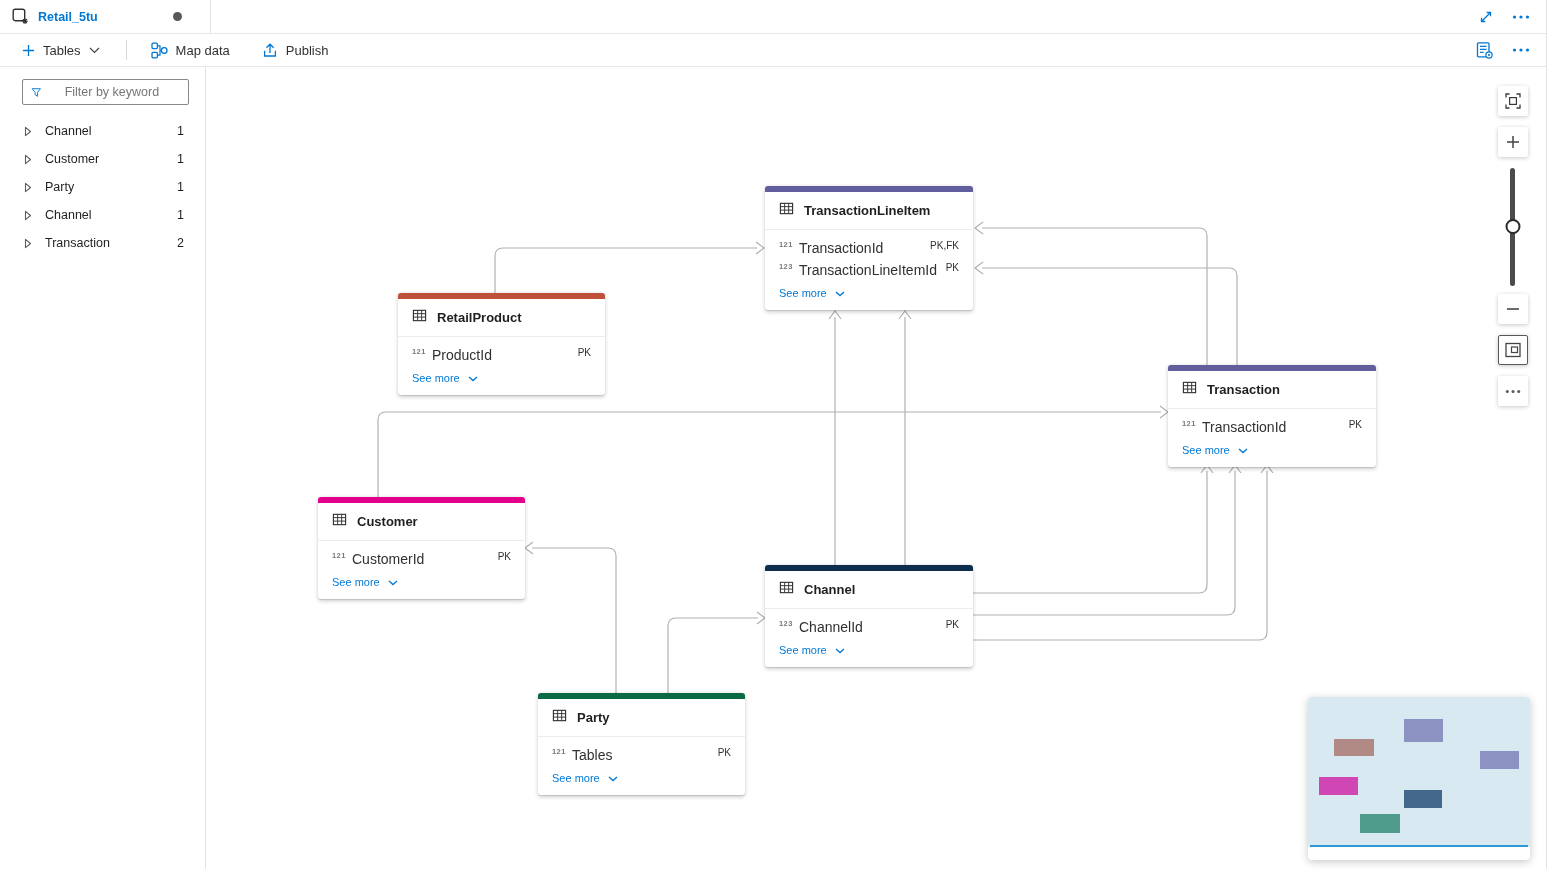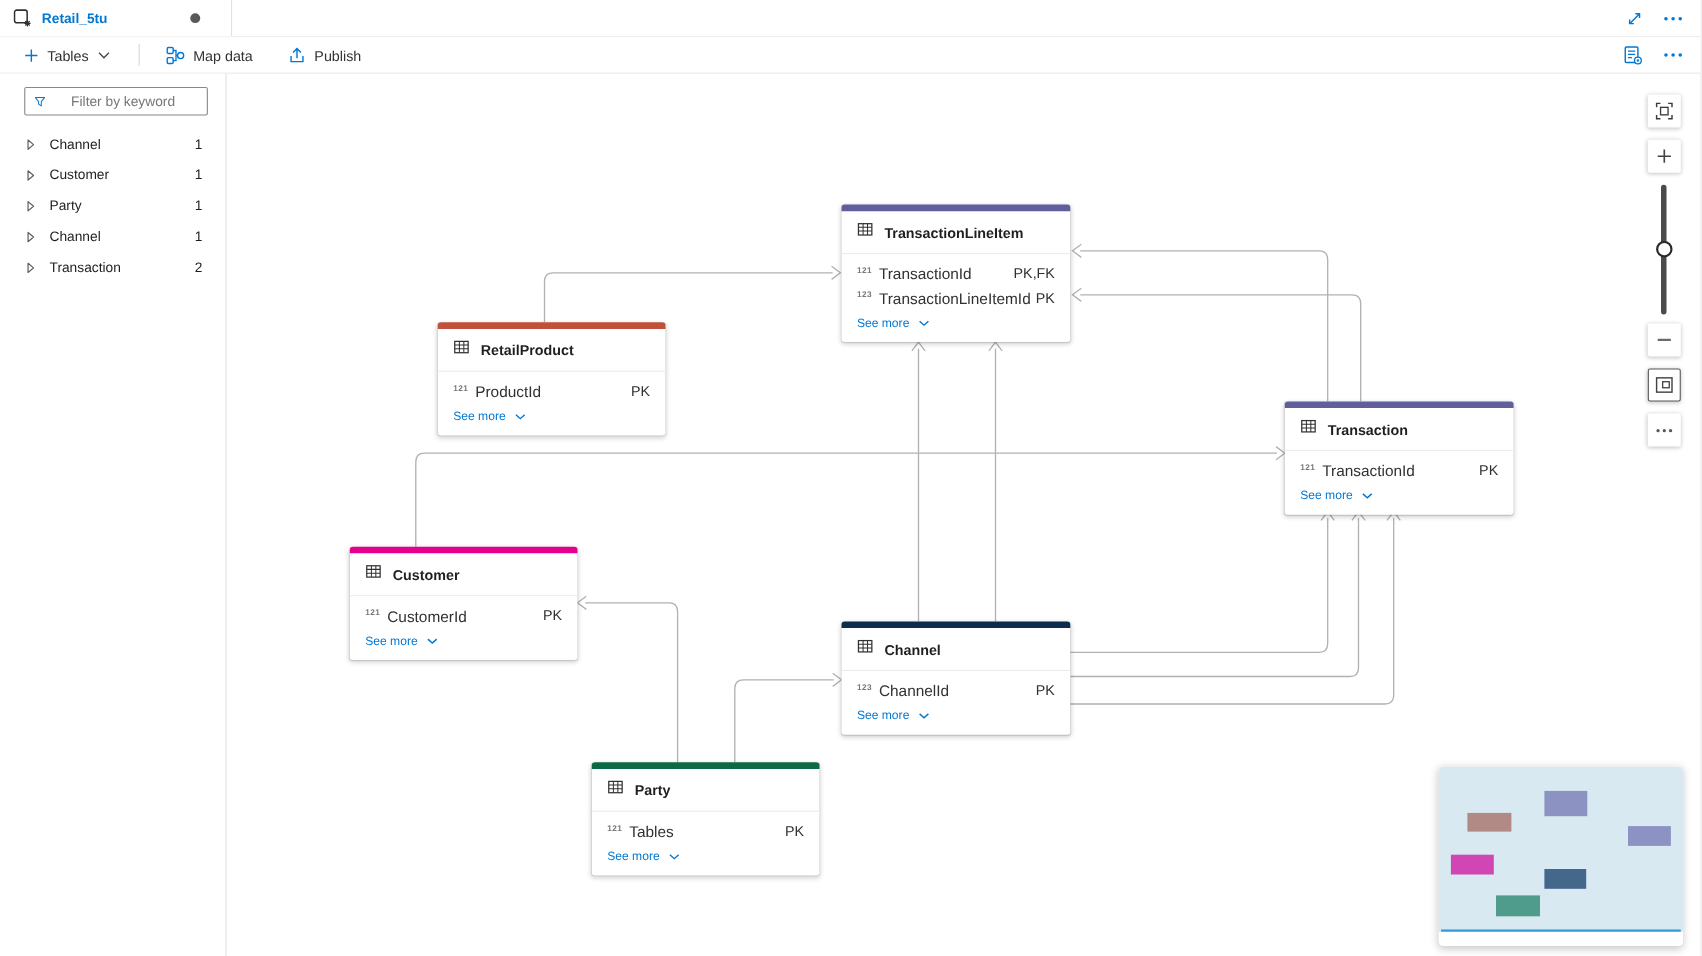--- a/index.html
+++ b/index.html
@@ -48,21 +48,21 @@
 
   .entity{position:absolute;background:#fff;border-radius:3px;z-index:2;
           box-shadow:0 1.6px 4.5px rgba(0,0,0,0.20),0 0.3px 0.9px rgba(0,0,0,0.11);}
   .entity .bar{height:6px;border-radius:3px 3px 0 0;}
   .entity .head{display:flex;align-items:center;gap:10px;padding:9px 14px;border-bottom:1px solid #ececec;}
   .entity .title{font-size:13px;font-weight:700;color:#201f1e;white-space:nowrap;}
   .entity .rows{padding:7px 0 0;}
   .entity .frow{display:flex;padding:3px 14px;height:16px;}
   .ficon{font-size:7.5px;color:#7a7874;width:20px;letter-spacing:0.4px;font-weight:700;flex:none;}
   .fname{font-size:14px;color:#323130;flex:1;white-space:nowrap;}
-  .fkey{font-size:13px;color:#323130;white-space:nowrap;}
+  .fkey{font-size:10px;color:#323130;white-space:nowrap;}
   .seemore{display:flex;align-items:center;gap:8px;color:#0078d4;font-size:11px;
            padding:6px 14px 11px;cursor:pointer;}
 
   
   .minimap{position:absolute;background:#fff;border-radius:4px;z-index:5;overflow:hidden;
            box-shadow:0 2px 8px rgba(0,0,0,0.22);}
   .minimap .mm-area{position:absolute;left:0;top:0;right:0;}
   .mm-rect{position:absolute;}
   .mm-viewline{position:absolute;height:2px;}
 

